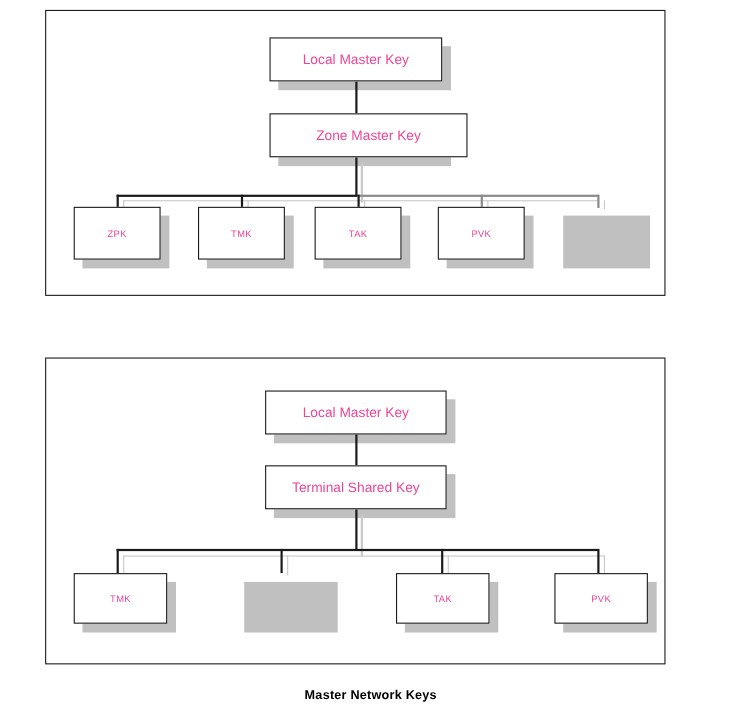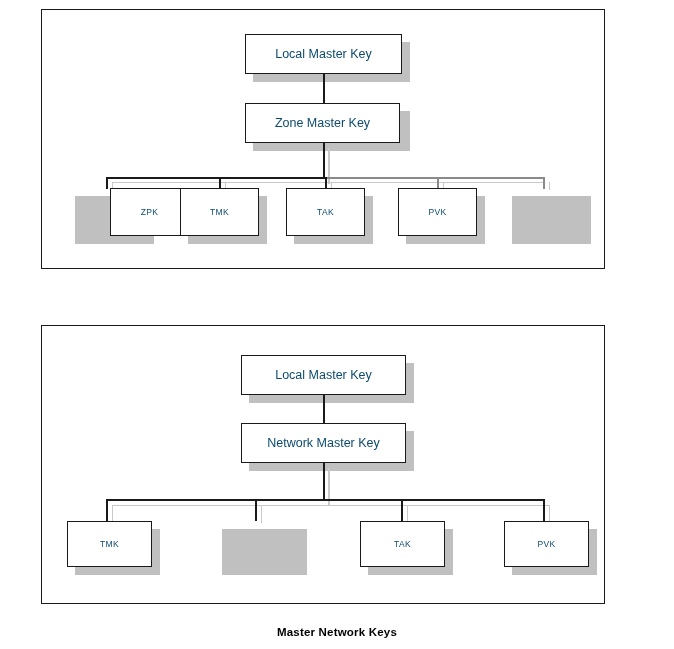--- a/index.html
+++ b/index.html
@@ -52,21 +52,21 @@
     position: absolute;
     box-sizing: border-box;
     background: #ffffff;
     border: 1.3px solid #1a1a1a;
     display: flex;
     align-items: center;
     justify-content: center;
     z-index: 6;
   }
   .node .label {
-    color: #0c4a6e;
+    color: #ec4899;
     line-height: 1;
     white-space: nowrap;
   }
   .node.master .label { font-size: 12.5px; }
   .node.leaf   .label { font-size: 8.5px; letter-spacing: 0.3px; }
 
   
   .shadow {
     position: absolute;
     background: #c0c0c0;
@@ -121,25 +121,25 @@
   <div class="shadow" style="left:75px;  top:196px; width:79px; height:48px;"></div>
   <div class="shadow" style="left:188px; top:196px; width:79px; height:48px;"></div>
   <div class="shadow" style="left:294px; top:196px; width:79px; height:48px;"></div>
   <div class="shadow" style="left:406px; top:196px; width:79px; height:48px;"></div>
   <div class="shadow" style="left:512px; top:196px; width:79px; height:48px;"></div>
 
   <div class="node master" style="left:245px; top:34px; width:157px; height:40px;">
     <span class="label">Local Master Key</span>
   </div>
 
-  <div class="node master" style="left:245px; top:103px; width:155px; height:40px;">
+  <div class="node master" style="left:245px; top:103px; width:180px; height:40px;">
     <span class="label">Zone Master Key</span>
   </div>
 
-  <div class="node leaf" style="left:67px; top:188px; width:79px; height:48px;margin-left:43px;">
+  <div class="node leaf" style="left:67px; top:188px; width:79px; height:48px;">
     <span class="label">ZPK</span>
   </div>
   <div class="node leaf" style="left:180px; top:188px; width:79px; height:48px;">
     <span class="label">TMK</span>
   </div>
   <div class="node leaf" style="left:286px; top:188px; width:79px; height:48px;">
     <span class="label">TAK</span>
   </div>
   <div class="node leaf" style="left:398px; top:188px; width:79px; height:48px;">
     <span class="label">PVK</span>
@@ -172,21 +172,21 @@
   <div class="shadow" style="left:75px;  top:529px; width:85px; height:46px;"></div>
   <div class="shadow" style="left:222px; top:529px; width:85px; height:46px;"></div>
   <div class="shadow" style="left:368px; top:529px; width:85px; height:46px;"></div>
   <div class="shadow" style="left:512px; top:529px; width:85px; height:46px;"></div>
 
   <div class="node master" style="left:241px; top:355px; width:165px; height:40px;">
     <span class="label">Local Master Key</span>
   </div>
 
   <div class="node master" style="left:241px; top:423px; width:165px; height:40px;">
-    <span class="label">Network Master Key</span>
+    <span class="label">Terminal Shared Key</span>
   </div>
 
   <div class="node leaf" style="left:67px; top:521px; width:85px; height:46px;">
     <span class="label">TMK</span>
   </div>
   <div class="node leaf" style="left:360px; top:521px; width:85px; height:46px;">
     <span class="label">TAK</span>
   </div>
   <div class="node leaf" style="left:504px; top:521px; width:85px; height:46px;">
     <span class="label">PVK</span>

